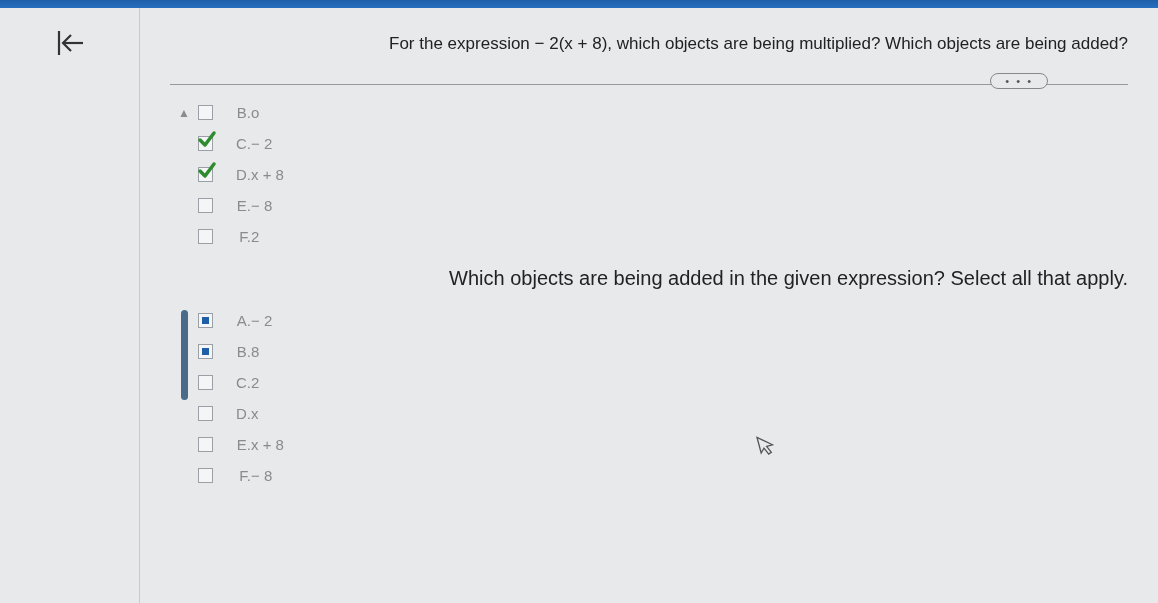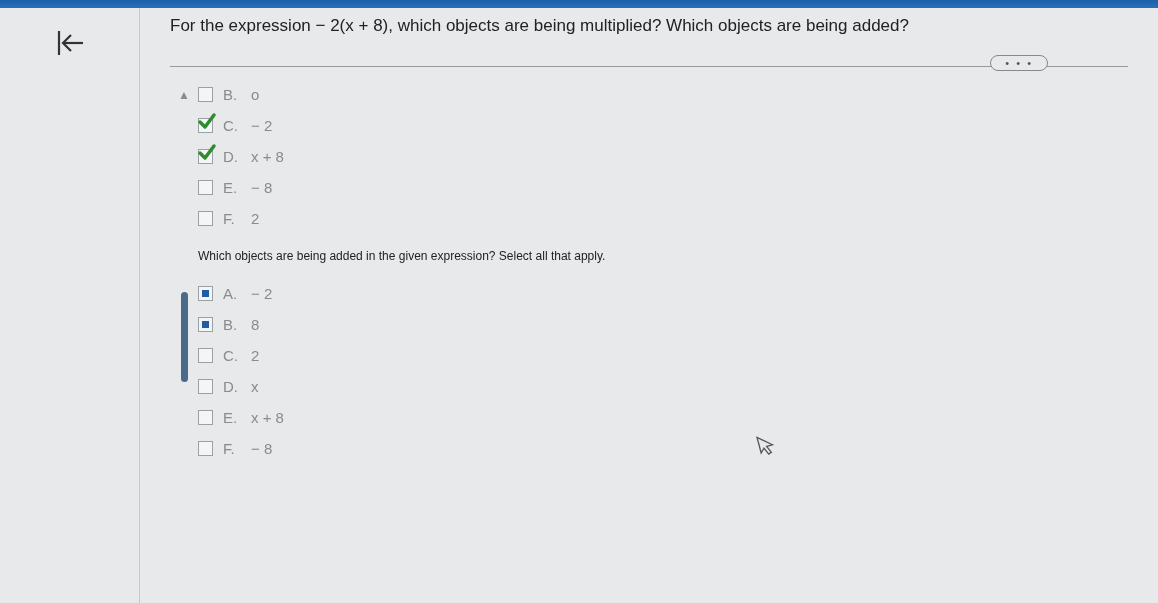--- a/index.html
+++ b/index.html
@@ -34,22 +34,23 @@
       left: 50%;
       transform: translateX(-50%);
     }
     .back-icon {
       font-size: 28px;
       color: #333;
       font-weight: 300;
     }
     .main {
       flex: 1;
-      padding: 8px 30px 10px 30px;
-      position: relative;
+      padding: 26px 30px 10px 30px;
+      position: relative;
+      text-align: right;
     }
     .question-header {
       font-size: 17px;
       color: #222;
       padding-bottom: 30px;
     }
     .divider-row {
       position: relative;
       height: 2px;
       margin-bottom: 18px;
@@ -142,21 +143,21 @@
       background: #1e5fa8;
     }
     .opt-letter {
       width: 28px;
       flex-shrink: 0;
     }
     .opt-text {
       color: #8a8b8c;
     }
     .sub-question {
-      font-size: 12px;
+      font-size: 20px;
       color: #222;
       margin: 22px 0 22px 0;
     }
     .cursor-arrow {
       position: absolute;
       right: 380px;
       top: 425px;
       font-size: 20px;
       color: #444;
       transform: rotate(-15deg);

